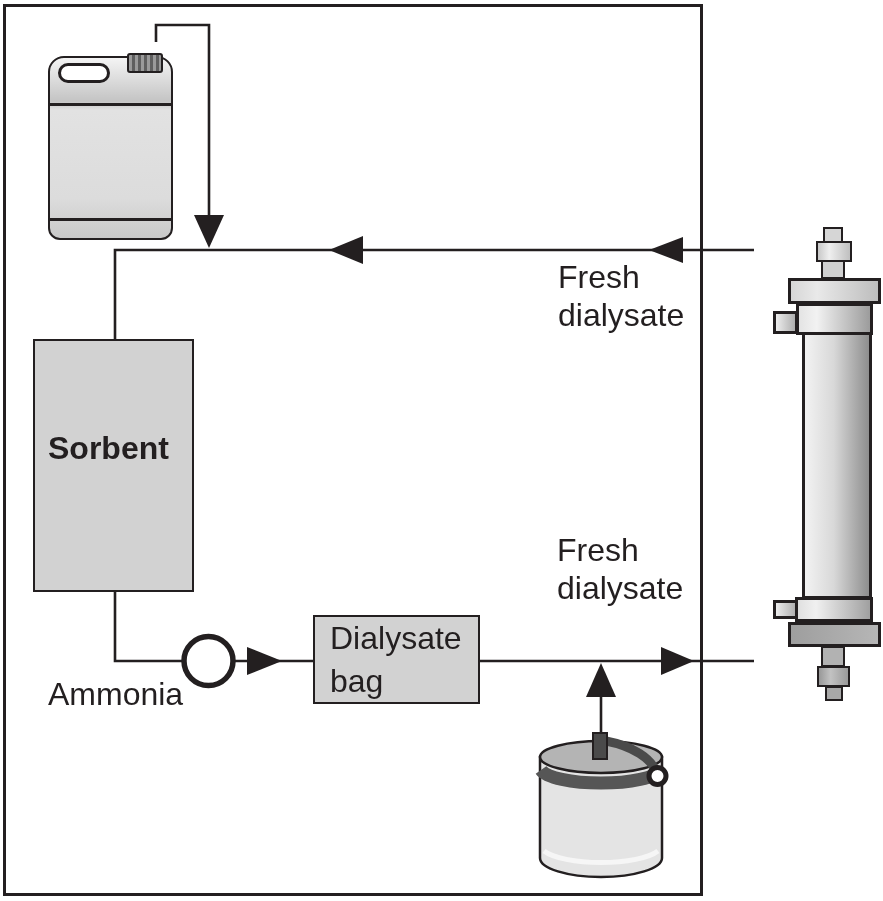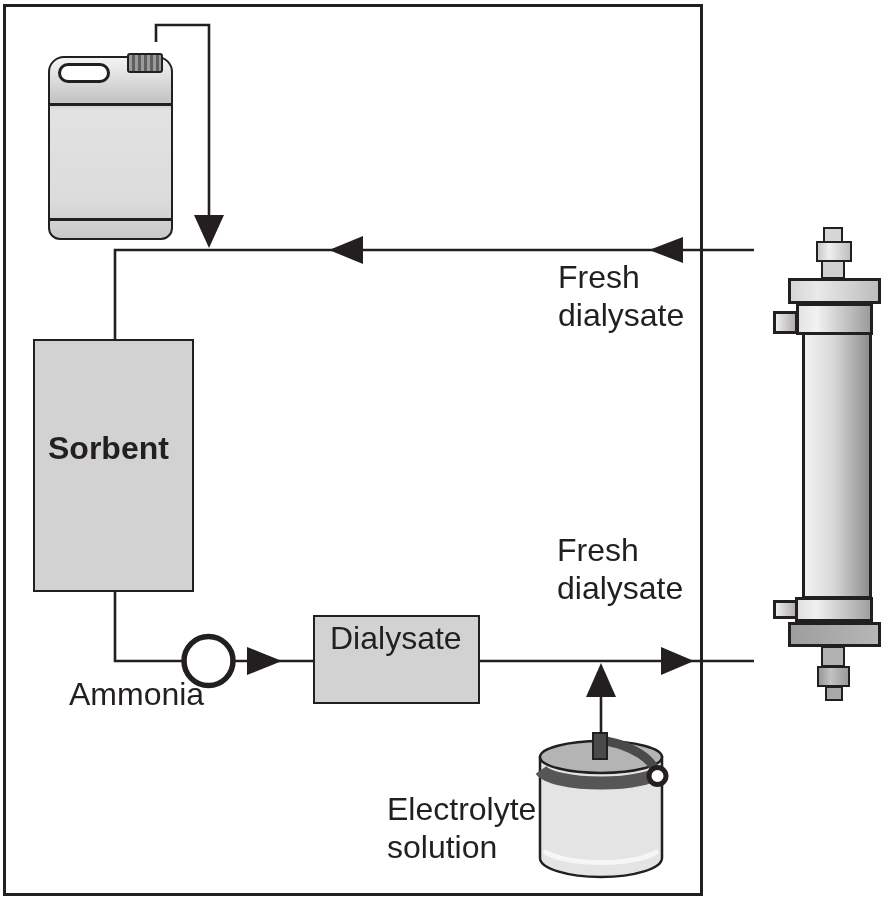--- a/index.html
+++ b/index.html
@@ -103,20 +103,21 @@
   </div>
 
   <div class="box" style="left:33px;top:339px;width:161px;height:253px;"></div>
   <div class="label boxlabel" style="left:48px;top:427px;font-weight:bold;">
     <span>Sorbent</span>
   </div>
 
   <div class="box" style="left:313px;top:615px;width:167px;height:89px;"></div>
   <div class="label boxlabel" style="left:330px;top:617px;">
     <span>Dialysate</span>
+    <span>bag</span>
   </div>
 
   <div>
     <div class="dz" style="left:823px;top:227px;width:20px;height:16px;background:#d6d6d6;"></div>
     <div class="dz" style="left:816px;top:241px;width:36px;height:21px;background:linear-gradient(90deg,#c8c8c8,#efefef 35%,#bfbfbf);"></div>
     <div class="dz" style="left:821px;top:260px;width:24px;height:19px;background:#d0d0d0;"></div>
     <div class="dz dz-b3" style="left:788px;top:278px;width:93px;height:26px;background:linear-gradient(90deg,#d6d6d6,#e9e9e9 30%,#bdbdbd);z-index:2;"></div>
     <div class="dz dz-b3" style="left:802px;top:332px;width:70px;height:267px;background:linear-gradient(90deg,#f1f1f1 3%,#d8d8d8 45%,#8e8e8e 100%);z-index:1;"></div>
     <div class="dz dz-b3" style="left:796px;top:303px;width:77px;height:32px;background:linear-gradient(90deg,#e4e4e4,#f2f2f2 25%,#9c9c9c);z-index:2;"></div>
     <div class="dz dz-b3" style="left:773px;top:311px;width:25px;height:23px;background:linear-gradient(90deg,#ededed,#aeaeae);z-index:3;"></div>
@@ -129,21 +130,17 @@
   </div>
 
   <div class="label" style="left:558px;top:258px;">
     <span>Fresh</span>
     <span>dialysate</span>
   </div>
   <div class="label" style="left:557px;top:531px;">
     <span>Fresh</span>
     <span>dialysate</span>
   </div>
-  <div class="label" style="left:48px;top:675px;margin-left:21px;">
+  <div class="label" style="left:48px;top:675px;">
     <span>Ammonia</span>
-  </div>
-  <div class="label" style="left:387px;top:790px;">
-    <span>Electrolyte</span>
-    <span>solution</span>
   </div>
 
 </div>
 
 </body></html>

